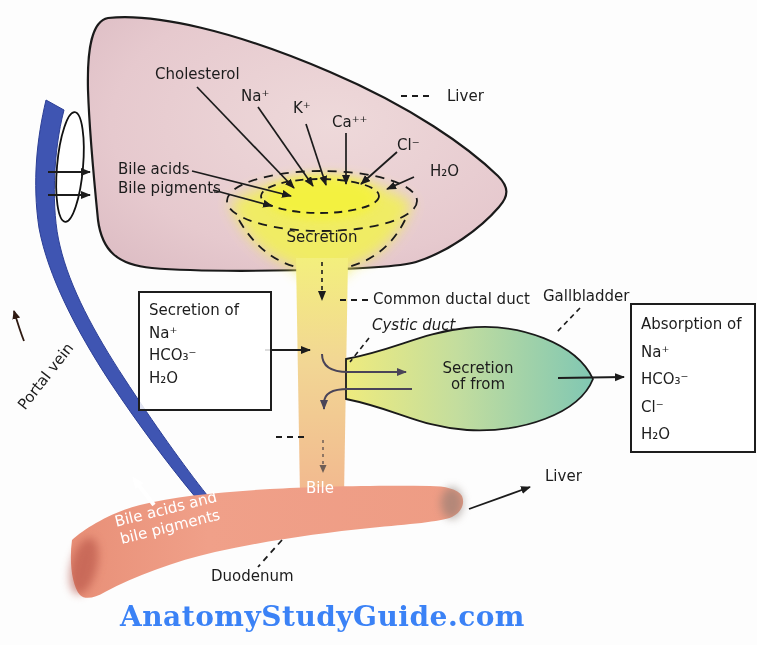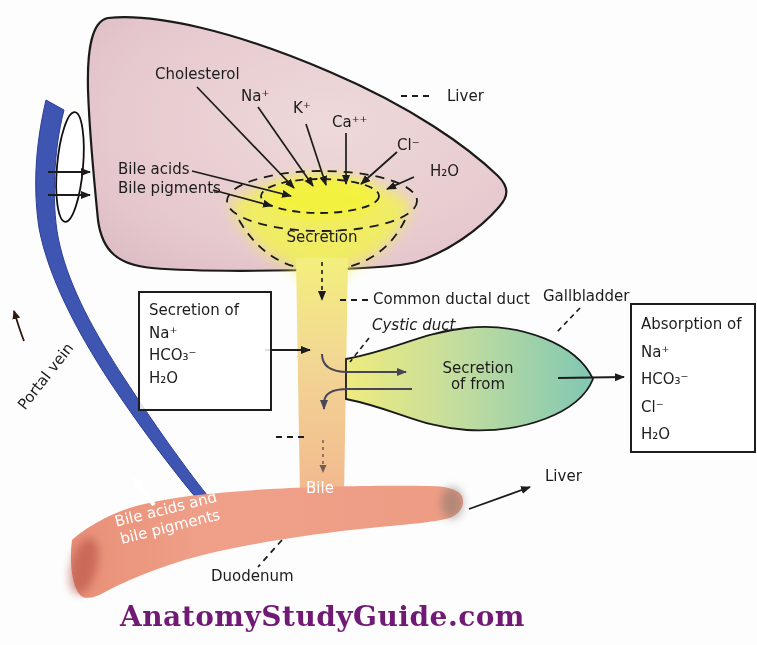--- a/index.html
+++ b/index.html
@@ -12,21 +12,21 @@
          font-size:15px;padding:6px 9px 4px 9px;}
   .boxed div{white-space:nowrap;}
   #secretion-box div{line-height:22.5px;}
   #absorption-box div{line-height:27.5px;}
   #portal-vein-label{transform:rotate(-52deg);width:100px;text-align:center;}
   #bile-acids-pigments-label{transform:rotate(-14deg);width:140px;text-align:center;line-height:18px;}
   #mucin-label{width:96px;text-align:center;line-height:16px;}
   #secretion-label{width:90px;text-align:center;}
   #footer-brand{position:absolute;left:120px;top:600px;width:380px;text-align:center;
     font-family:"DejaVu Serif","Liberation Serif",serif;font-weight:bold;font-size:28px;
-    color:#701a75;letter-spacing:.5px;}
+    color:#3b82f6;letter-spacing:.5px;}
 </style>
 </head>
 <body>
 
 <div id="stage">
 
 <svg id="vector" width="757" height="645" viewBox="0 0 757 645">
   <defs>
     <radialGradient id="liverGrad" cx="58%" cy="42%" r="75%">
       <stop offset="0%" stop-color="#eed9da"></stop>

